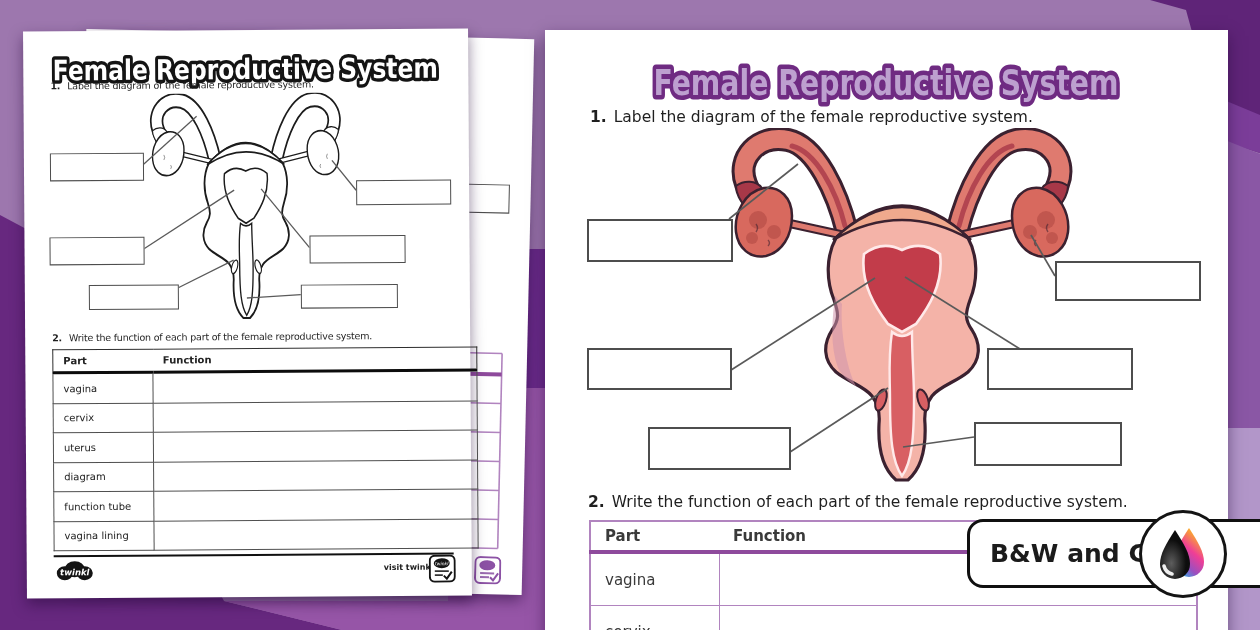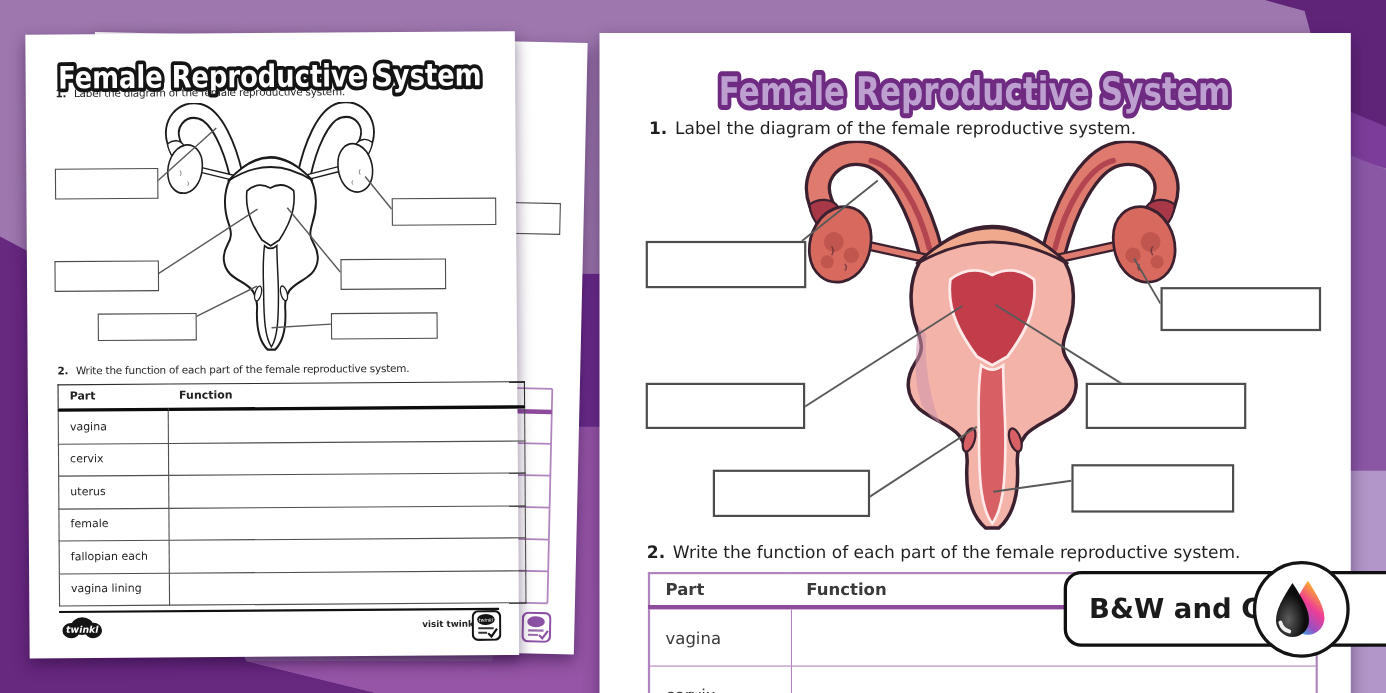--- a/index.html
+++ b/index.html
@@ -193,25 +193,25 @@
         </tr>
     <tr>
           <td>cervix</td>
           <td></td>
         </tr>
     <tr>
           <td>uterus</td>
           <td></td>
         </tr>
     <tr>
-          <td>female</td>
-          <td></td>
-        </tr>
-    <tr>
-          <td>fallopian each</td>
+          <td>diagram</td>
+          <td></td>
+        </tr>
+    <tr>
+          <td>function tube</td>
           <td></td>
         </tr>
     <tr>
           <td>vagina lining</td>
           <td></td>
         </tr>
   </tbody>
     </table>
 
   <div class="abs rule" style="left:27px;top:524px;width:400px;"></div>

